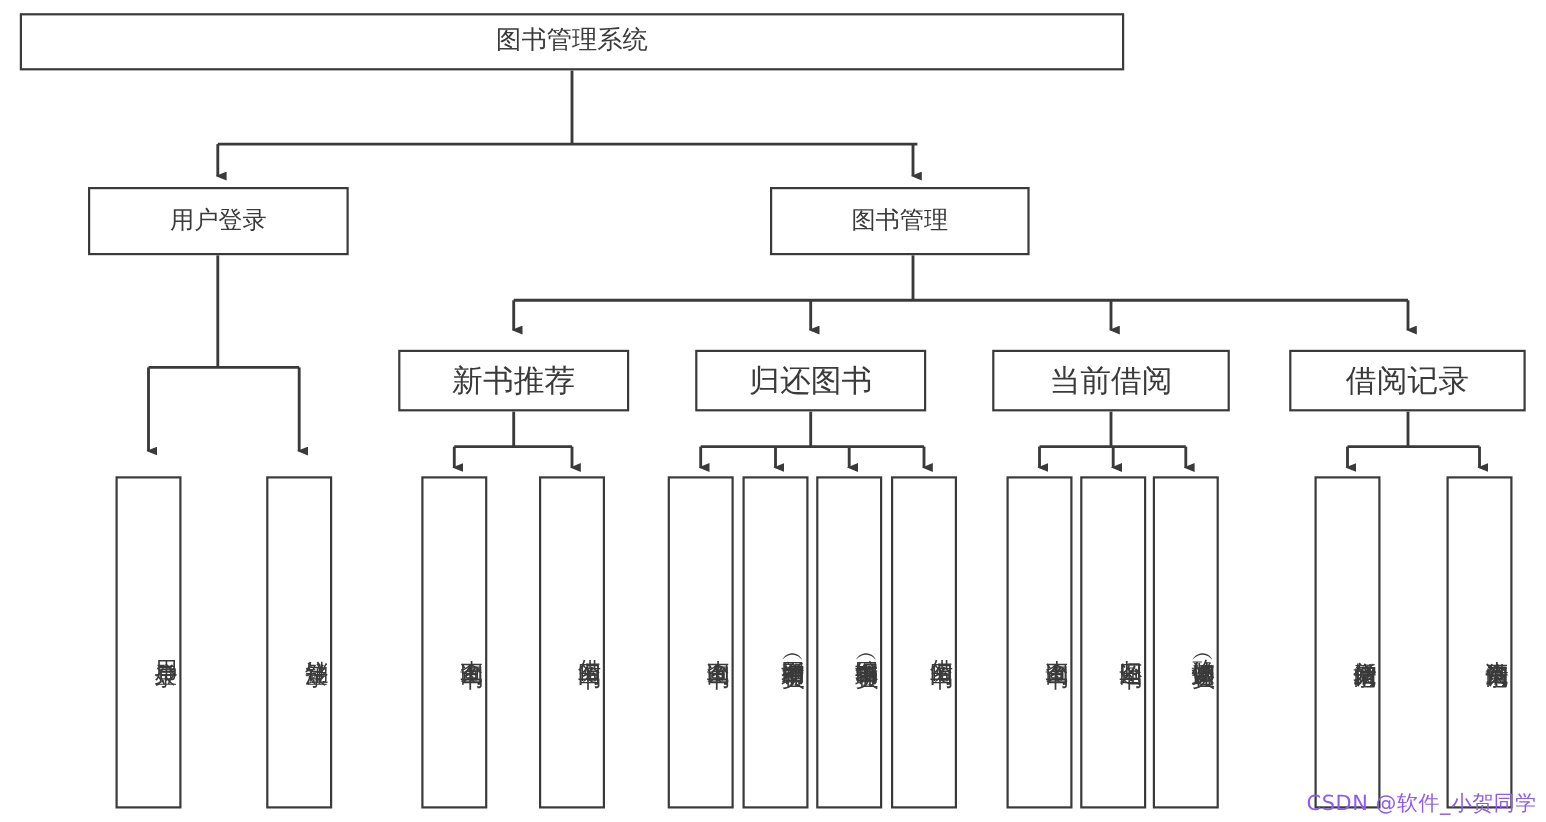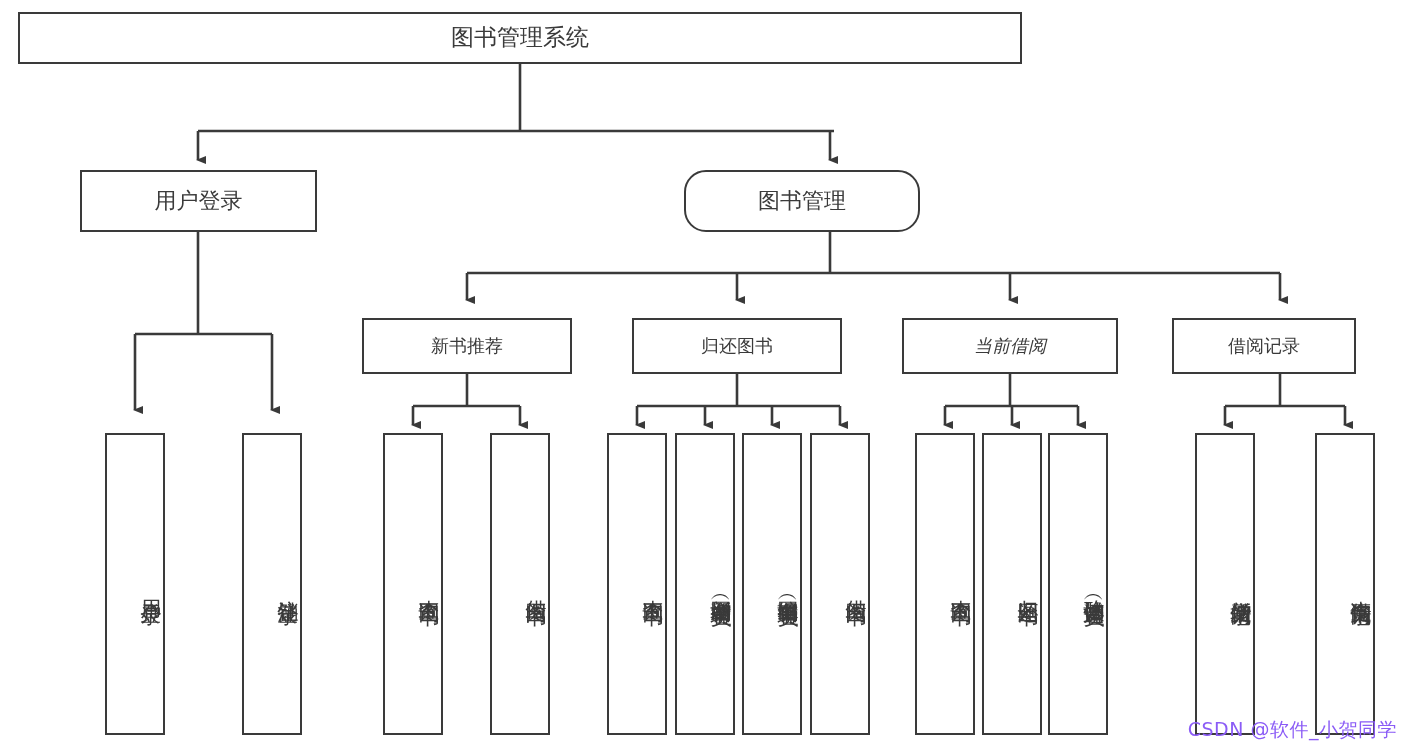--- a/index.html
+++ b/index.html
@@ -35,21 +35,21 @@
     line-height:1.18;
     text-align:center;
   }
   .node.root{
     font-size:23px;
   }
   .node.lvl2{
     font-size:22px;
   }
   .node.lvl3{
-    font-size:18px;
+    font-size:28px;
   }
   
   .node.leaf{
     font-size:21px;
     writing-mode:vertical-rl;
     text-orientation:upright;
     align-items:flex-start;
     justify-content:center;
     padding-top:6px;
     letter-spacing:2px;
@@ -128,37 +128,37 @@
   </svg>
 
   <div class="node root" style="left:18px;top:12px;width:1004px;height:52px;">
     <span class="label">图书管理系统</span>
   </div>
 
   <div class="node lvl2" style="left:80px;top:170px;width:237px;height:62px;">
     <span class="label">用户登录</span>
   </div>
 
-  <div class="node lvl2" style="left:684px;top:170px;width:236px;height:62px;border-radius:22px;">
+  <div class="node lvl2" style="left:700px;top:170px;width:236px;height:62px;">
     <span class="label">图书管理</span>
   </div>
 
   <div class="node lvl3" style="left:362px;top:318px;width:210px;height:56px;">
     <span class="label">新书推荐</span>
   </div>
 
   <div class="node lvl3" style="left:632px;top:318px;width:210px;height:56px;">
     <span class="label">归还图书</span>
   </div>
 
-  <div class="node lvl3" style="left:902px;top:318px;width:216px;height:56px;font-style:italic;">
+  <div class="node lvl3" style="left:902px;top:318px;width:216px;height:56px;">
     <span class="label">当前借阅</span>
   </div>
 
-  <div class="node lvl3" style="left:1172px;top:318px;width:184px;height:56px;">
+  <div class="node lvl3" style="left:1172px;top:318px;width:215px;height:56px;">
     <span class="label">借阅记录</span>
   </div>
 
   <div class="node leaf" style="left:105px;top:433px;width:60px;height:302px;">
     <span class="label">用户登录</span>
   </div>
 
   <div class="node leaf" style="left:242px;top:433px;width:60px;height:302px;">
     <span class="label">注销登录</span>
   </div>

